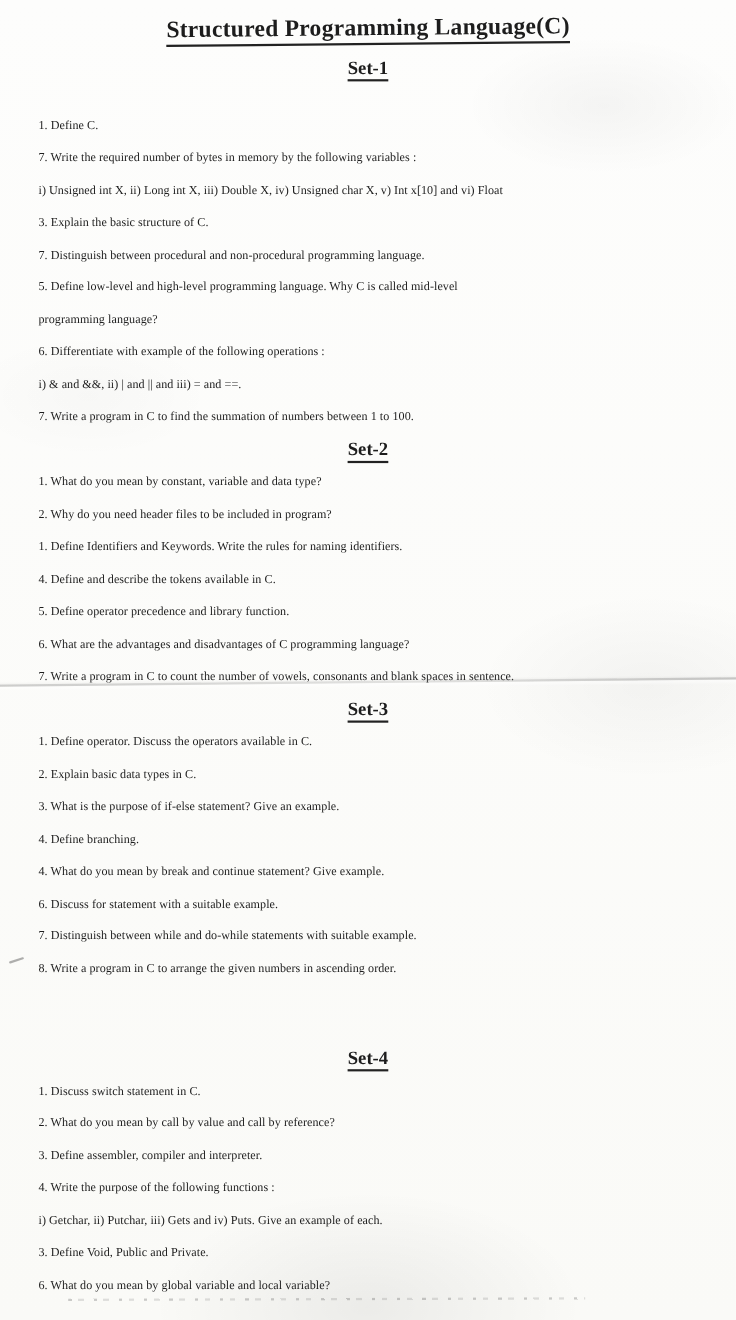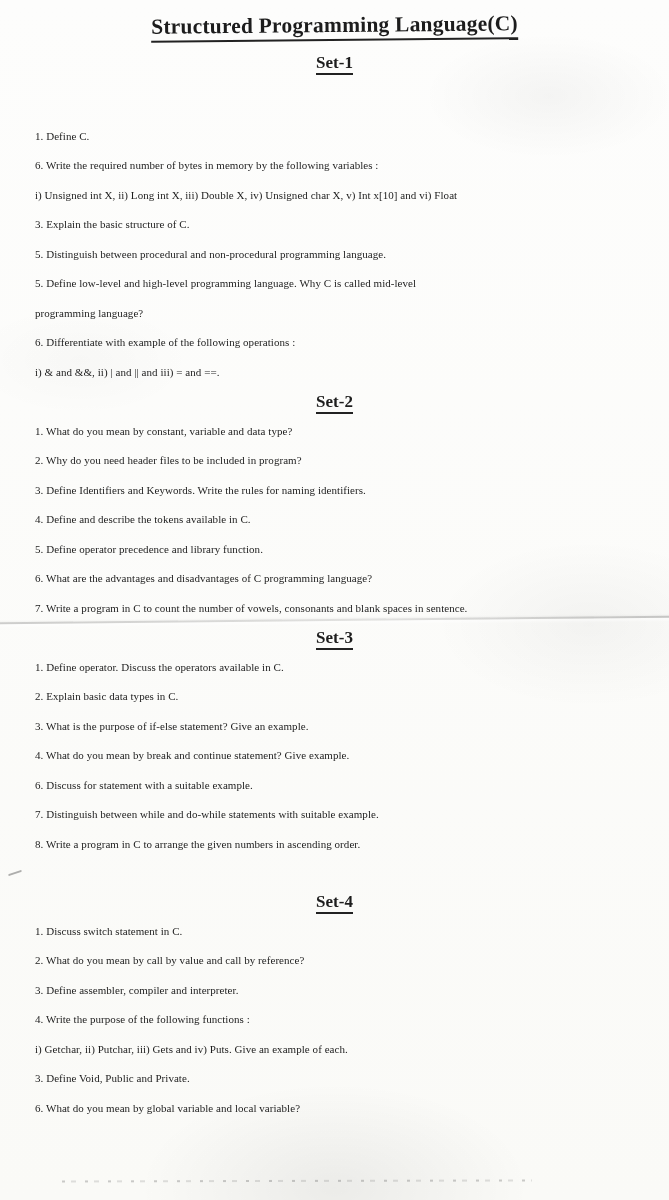--- a/index.html
+++ b/index.html
@@ -34,41 +34,41 @@
     letter-spacing: 0.2px;
     border-bottom: 2.5px solid #222;
     padding-bottom: 1px;
   }
   .set-heading-row {
     text-align: center;
     line-height: 29.5px;
   }
   .set-heading-row.first {
     margin-top: 7px;
-    margin-bottom: 44px;
+    margin-bottom: 22px;
   }
   .set-heading {
     display: inline-block;
     font-size: 17px;
     font-weight: bold;
     border-bottom: 2px solid #222;
     padding-bottom: 0px;
     line-height: 20px;
   }
   .questions {
     padding-left: 35px;
     padding-right: 10px;
   }
   .q-line {
     font-size: 11px;
     line-height: 29.5px;
     white-space: nowrap;
     letter-spacing: 0.05px;
   }
-  .set4-gap { margin-top: 28px; }
+  .set4-gap { margin-top: 52px; }
   .crease {
     position: absolute;
     left: -6px;
     top: 619px;
     width: 682px;
     height: 2px;
     background: linear-gradient(to right, rgba(95,95,95,0.30), rgba(110,110,110,0.18) 55%, rgba(90,90,90,0.32));
     transform: rotate(-0.55deg);
     box-shadow: 0 2px 3px rgba(255,255,255,0.9), 0 -1px 2px rgba(0,0,0,0.04);
   }
@@ -102,50 +102,52 @@
 
   <div class="title-row">
     <span class="doc-title">Structured Programming Language(C)</span>
   </div>
 
   <div class="set-heading-row first">
     <span class="set-heading">Set-1</span>
   </div>
   <div class="questions">
     <div class="q-line">1. Define C.</div>
-    <div class="q-line">6. Write the required number of bytes in memory by the following variables :</div>
+    <div class="q-line">7. Write the required number of bytes in memory by the following variables :</div>
     <div class="q-line">i) Unsigned int X, ii) Long int X, iii) Double X, iv) Unsigned char X, v) Int x[10] and vi) Float</div>
     <div class="q-line">3. Explain the basic structure of C.</div>
-    <div class="q-line">5. Distinguish between procedural and non-procedural programming language.</div>
+    <div class="q-line">7. Distinguish between procedural and non-procedural programming language.</div>
     <div class="q-line">5. Define low-level and high-level programming language. Why C is called mid-level</div>
     <div class="q-line">programming language?</div>
     <div class="q-line">6. Differentiate with example of the following operations :</div>
     <div class="q-line">i) &amp; and &amp;&amp;, ii) | and || and iii) = and ==.</div>
+    <div class="q-line">7. Write a program in C to find the summation of numbers between 1 to 100.</div>
   </div>
 
   <div class="set-heading-row">
     <span class="set-heading">Set-2</span>
   </div>
   <div class="questions">
     <div class="q-line">1. What do you mean by constant, variable and data type?</div>
     <div class="q-line">2. Why do you need header files to be included in program?</div>
-    <div class="q-line">3. Define Identifiers and Keywords. Write the rules for naming identifiers.</div>
+    <div class="q-line">1. Define Identifiers and Keywords. Write the rules for naming identifiers.</div>
     <div class="q-line">4. Define and describe the tokens available in C.</div>
     <div class="q-line">5. Define operator precedence and library function.</div>
     <div class="q-line">6. What are the advantages and disadvantages of C programming language?</div>
     <div class="q-line">7. Write a program in C to count the number of vowels, consonants and blank spaces in sentence.</div>
   </div>
 
   <div class="set-heading-row">
     <span class="set-heading">Set-3</span>
   </div>
   <div class="questions">
     <div class="q-line">1. Define operator. Discuss the operators available in C.</div>
     <div class="q-line">2. Explain basic data types in C.</div>
     <div class="q-line">3. What is the purpose of if-else statement? Give an example.</div>
+    <div class="q-line">4. Define branching.</div>
     <div class="q-line">4. What do you mean by break and continue statement? Give example.</div>
     <div class="q-line">6. Discuss for statement with a suitable example.</div>
     <div class="q-line">7. Distinguish between while and do-while statements with suitable example.</div>
     <div class="q-line">8. Write a program in C to arrange the given numbers in ascending order.</div>
   </div>
 
   <div class="set-heading-row set4-gap">
     <span class="set-heading">Set-4</span>
   </div>
   <div class="questions">

